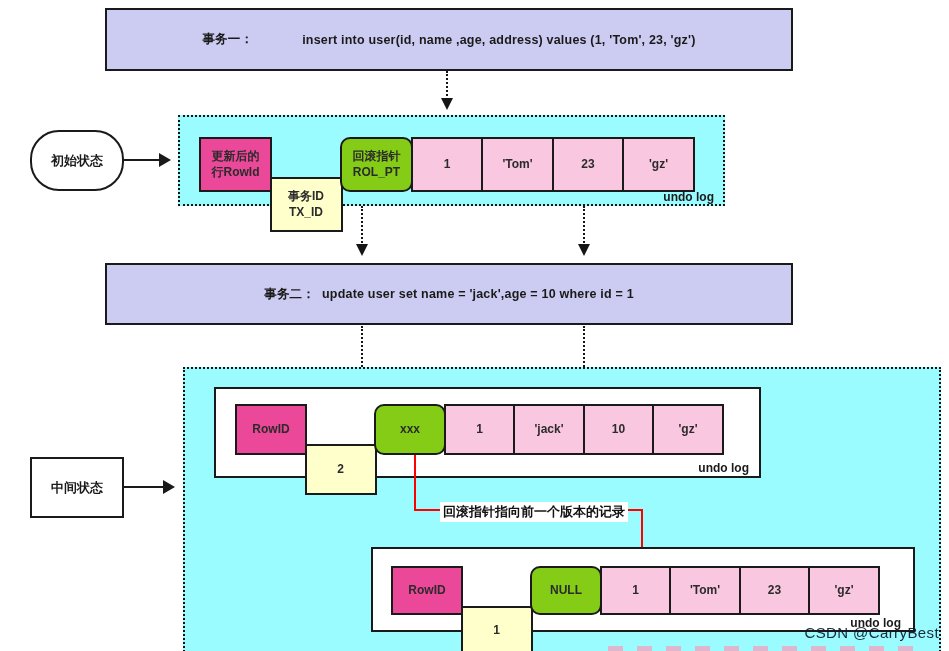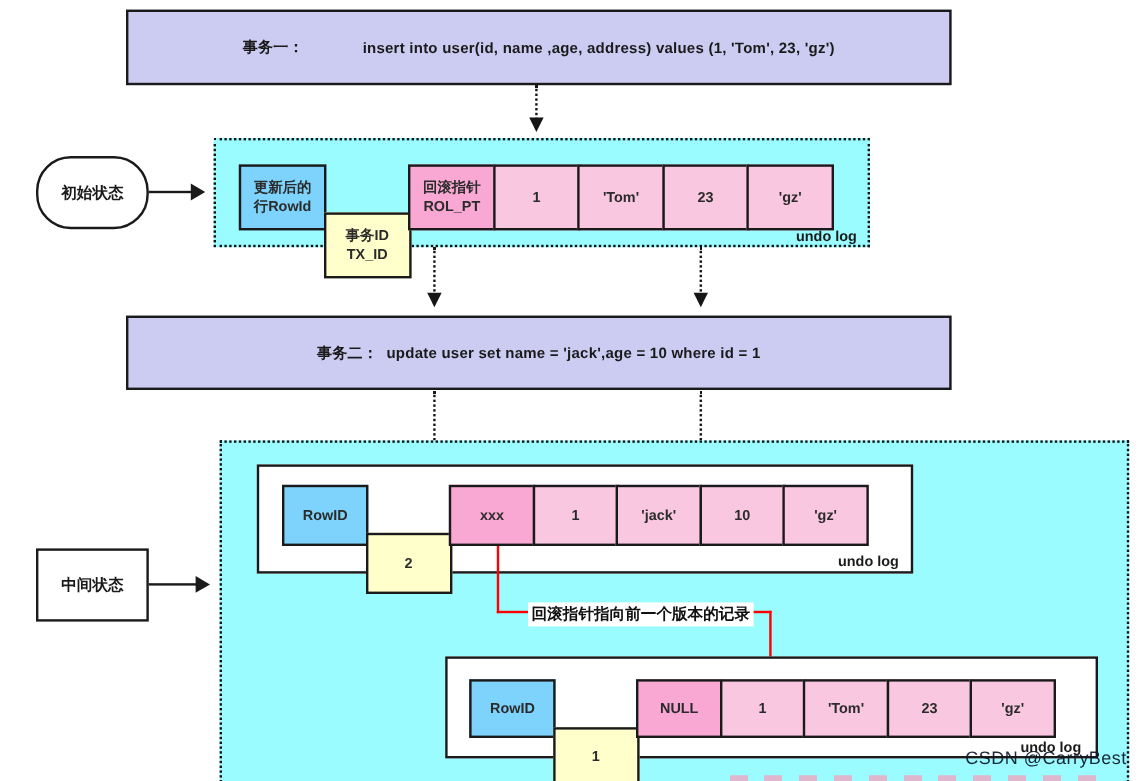--- a/index.html
+++ b/index.html
@@ -31,22 +31,22 @@
   .row{position:absolute;display:flex;}
   .cell{
     box-sizing:border-box;border:2.5px solid #1a1a1a;display:flex;flex-direction:column;
     align-items:center;justify-content:center;font-size:12px;font-weight:bold;color:#2b2b2b;
     width:73px;line-height:1.3;text-align:center;
   }
   .cell + .cell{margin-left:-2.5px;}
   .row1{left:199px;top:137px;} .row1 .cell{height:55px;}
   .row2{left:235px;top:404px;} .row2 .cell{height:51px;width:72px;}
   .row3{left:391px;top:566px;} .row3 .cell{height:49px;width:72px;}
-  .c-red{background:#7dd3fc;align-items:center;} .c-yellow{background:#ffffcc;margin-top:40px;}
-  .c-blue{background:#f9a8d4;} .c-pink{background:#f9c8e0;}
+  .c-red{background:#ec4899;align-items:center;} .c-yellow{background:#ffffcc;margin-top:40px;}
+  .c-blue{background:#84cc16;border-radius:10px;} .c-pink{background:#f9c8e0;}
   
   .undo-label{position:absolute;font-size:12px;font-weight:600;color:#1a1a1a;margin-left:46px;}
   .undo1{right:9px;bottom:0px;}
   .undo2{right:10px;bottom:1px;}
   .undo3{right:12px;bottom:0px;}
   
   .state-box{
     position:absolute;left:30px;width:94px;height:61px;background:#fff;border:2px solid #1a1a1a;
     box-sizing:border-box;display:flex;align-items:center;justify-content:center;
     font-size:13px;font-weight:600;

